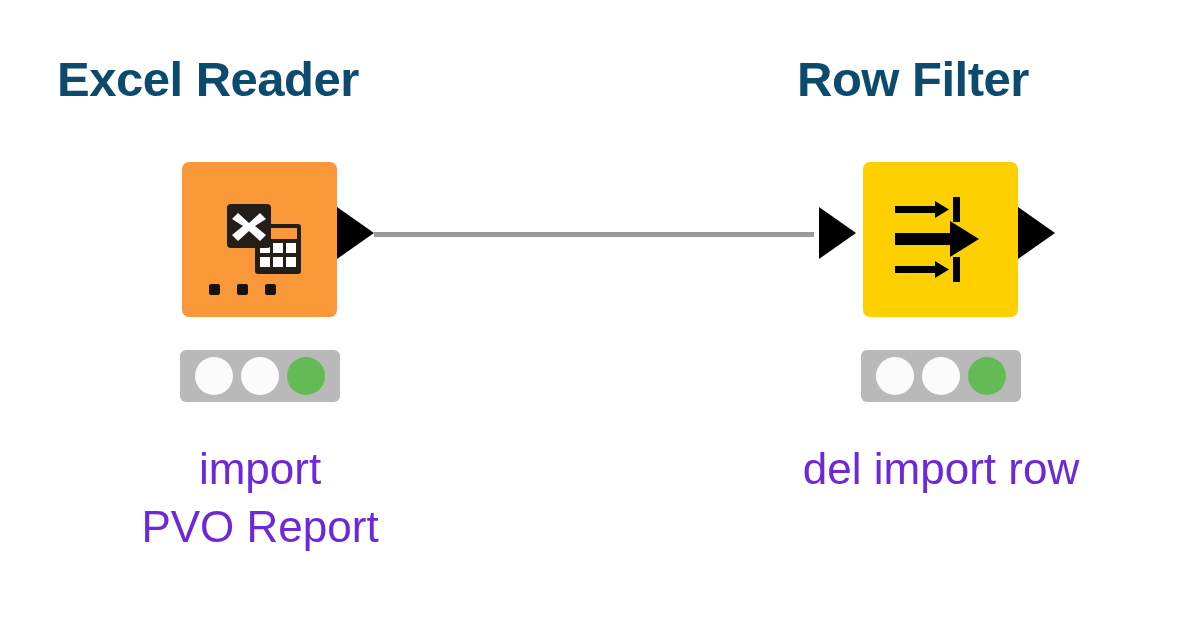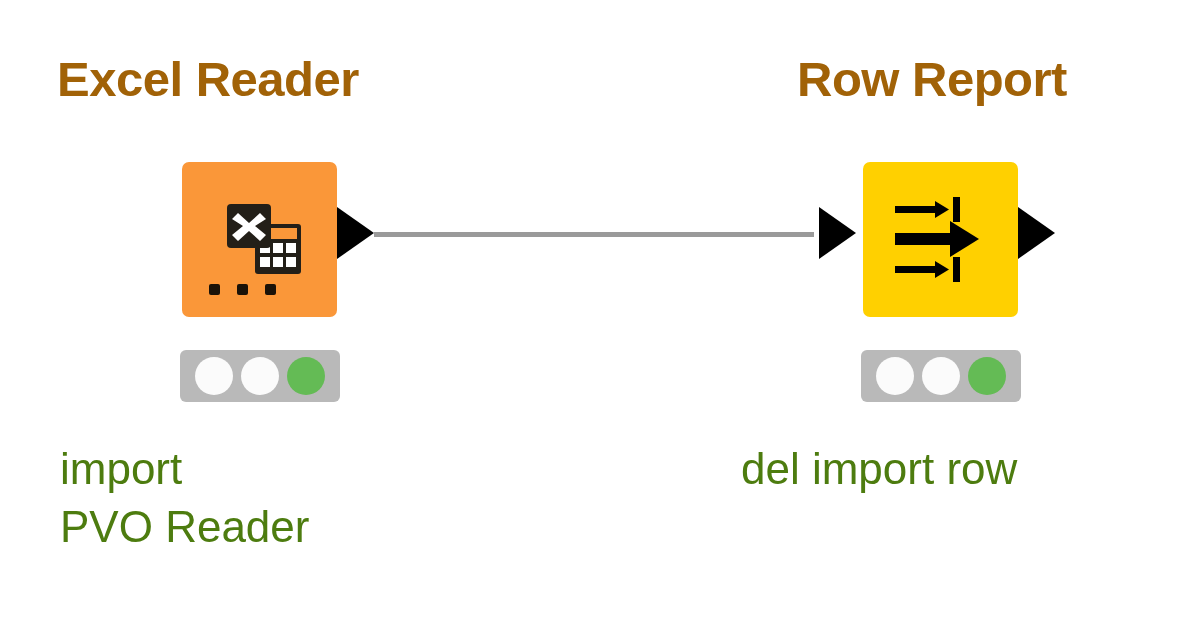--- a/index.html
+++ b/index.html
@@ -23,21 +23,21 @@
   .node-group {
     position: absolute;
   }
 
   
   .node-title {
     position: absolute;
     font-weight: 700;
     font-size: 49px;
     line-height: 1;
-    color: #a16207;
+    color: #0c4a6e;
     white-space: nowrap;
     letter-spacing: -0.5px;
   }
 
   
   .node-body {
     position: absolute;
     width: 155px;
     height: 155px;
     border-radius: 7px;
@@ -82,21 +82,22 @@
     border-radius: 50%;
   }
   .status-led.off { background: #fbfbfb; }
   .status-led.green { background: #64BB55; }
 
   
   .node-label {
     position: absolute;
     font-size: 44px;
     line-height: 1.32;
-    color: #4d7c0f;
+    color: #6d28d9;
+    text-align: center;
     white-space: nowrap;
   }
 
   
   .excel-icon {
     position: absolute;
     left: 45px;
     top: 42px;
     width: 76px;
     height: 72px;
@@ -162,29 +163,29 @@
     <div class="port" style="left:337px; top:207px;"></div>
 
     <div class="status-bar" style="left:180px; top:350px;">
       <span class="status-led off"></span>
       <span class="status-led off"></span>
       <span class="status-led green"></span>
     </div>
 
     <div class="node-label" style="left:60px; top:440px; width:400px;">
       <div>import</div>
-      <div>PVO Reader</div>
+      <div>PVO Report</div>
     </div>
   </div>
 
   <div class="connector" style="left:374px; top:232px; width:440px;"></div>
 
   <div class="node-group" style="left:0; top:0;">
 
-    <div class="node-title" style="left:797px; top:55px;">Row Report</div>
+    <div class="node-title" style="left:797px; top:55px;">Row Filter</div>
 
     <div class="port" style="left:819px; top:207px;"></div>
 
     <div class="node-body yellow" style="left:863px; top:162px;">
 
       <svg class="filter-icon" viewBox="0 0 92 86">
 
         <rect x="0" y="9" width="44" height="7" fill="#000000"></rect>
         <path d="M40 4 L54 12.5 L40 21 Z" fill="#000000"></path>
         <rect x="58" y="0" width="7" height="25" fill="#000000"></rect>

